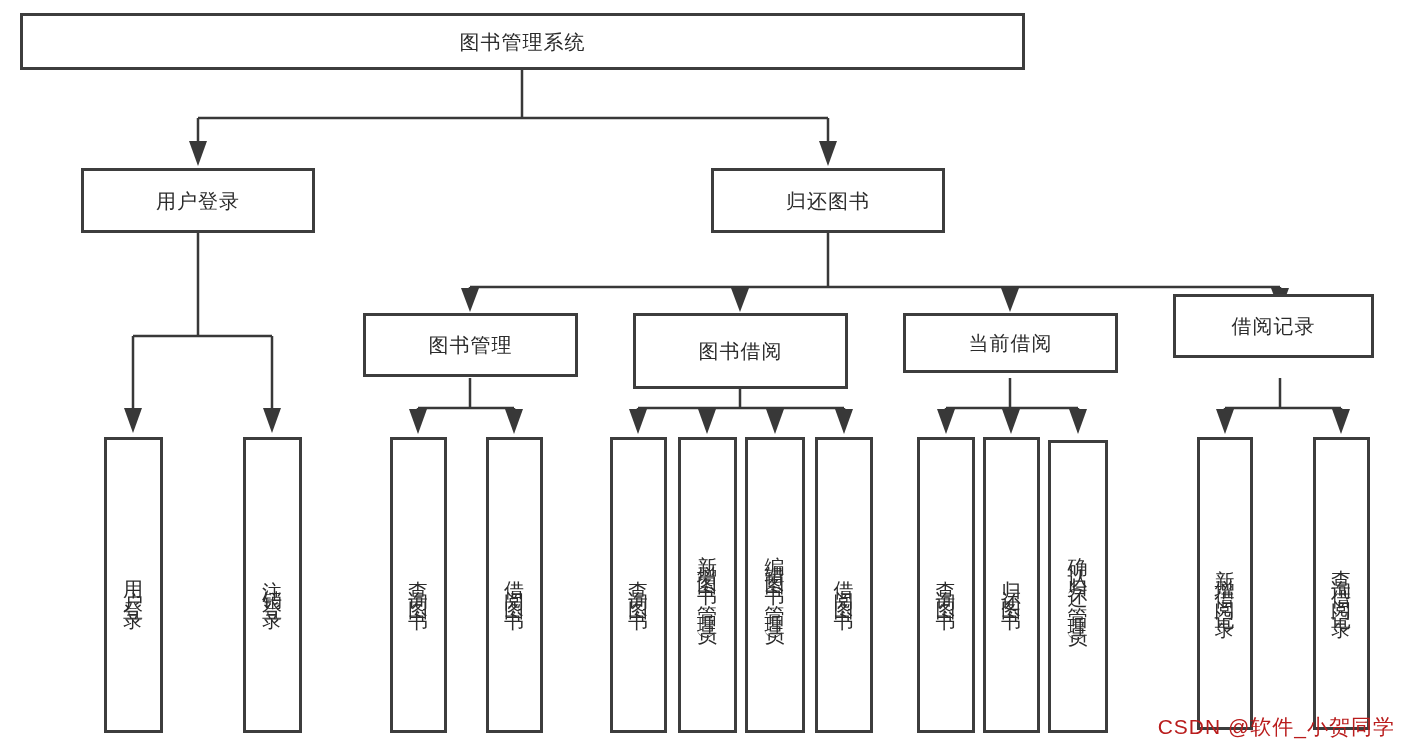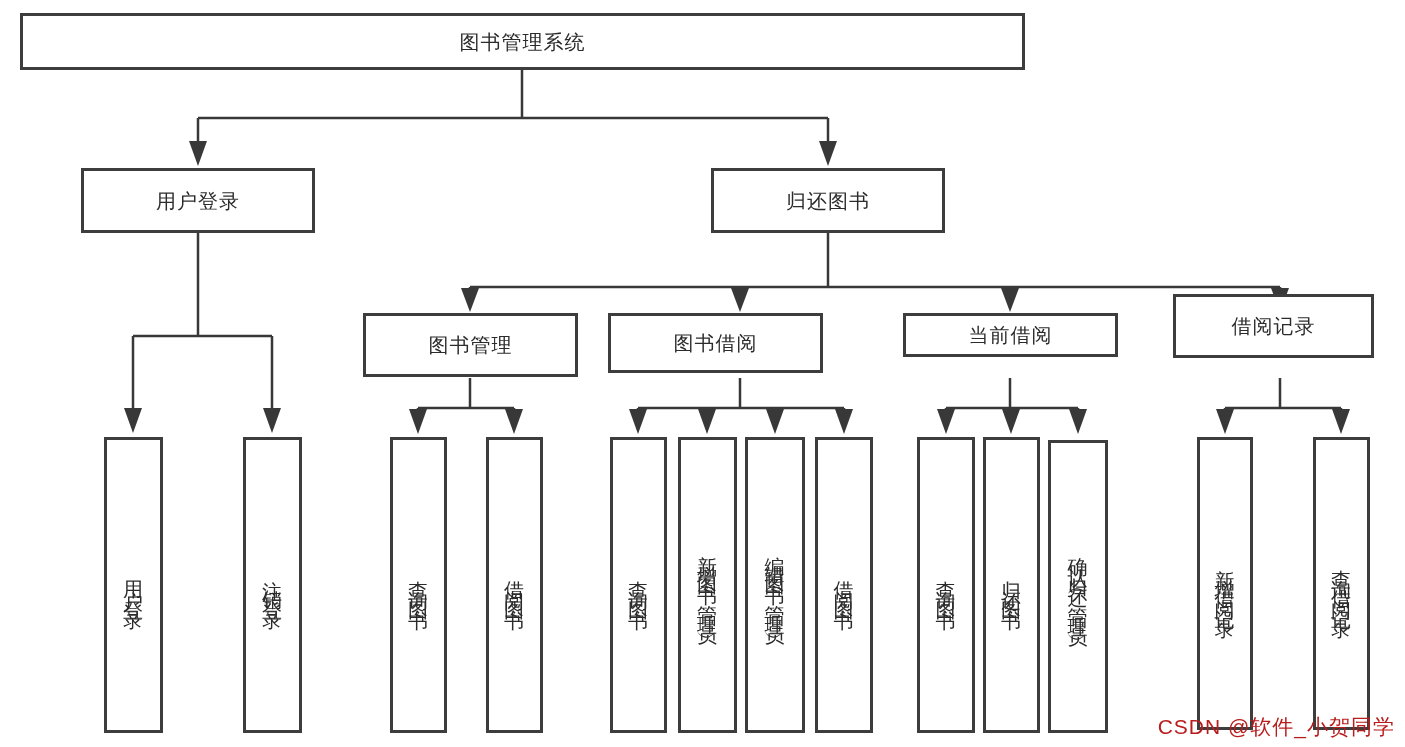--- a/index.html
+++ b/index.html
@@ -111,24 +111,24 @@
   <div class="node h" style="left:81px; top:168px; width:234px; height:65px">
     <span>用户登录</span>
   </div>
   <div class="node h" style="left:711px; top:168px; width:234px; height:65px">
     <span>归还图书</span>
   </div>
 
   <div class="node h" style="left:363px; top:313px; width:215px; height:64px">
     <span>图书管理</span>
   </div>
-  <div class="node h" style="left:608px; top:313px; width:215px; height:60px">
+  <div class="node h" style="left:633px; top:313px; width:215px; height:76px">
     <span>图书借阅</span>
   </div>
-  <div class="node h" style="left:903px; top:313px; width:215px; height:44px">
+  <div class="node h" style="left:903px; top:313px; width:215px; height:60px">
     <span>当前借阅</span>
   </div>
   <div class="node h" style="left:1173px; top:294px; width:201px; height:64px">
     <span>借阅记录</span>
   </div>
 
   <div class="node v" style="left:104px; top:437px; width:59px; height:296px">
     <span>用户登录</span>
   </div>
   <div class="node v" style="left:243px; top:437px; width:59px; height:296px">

